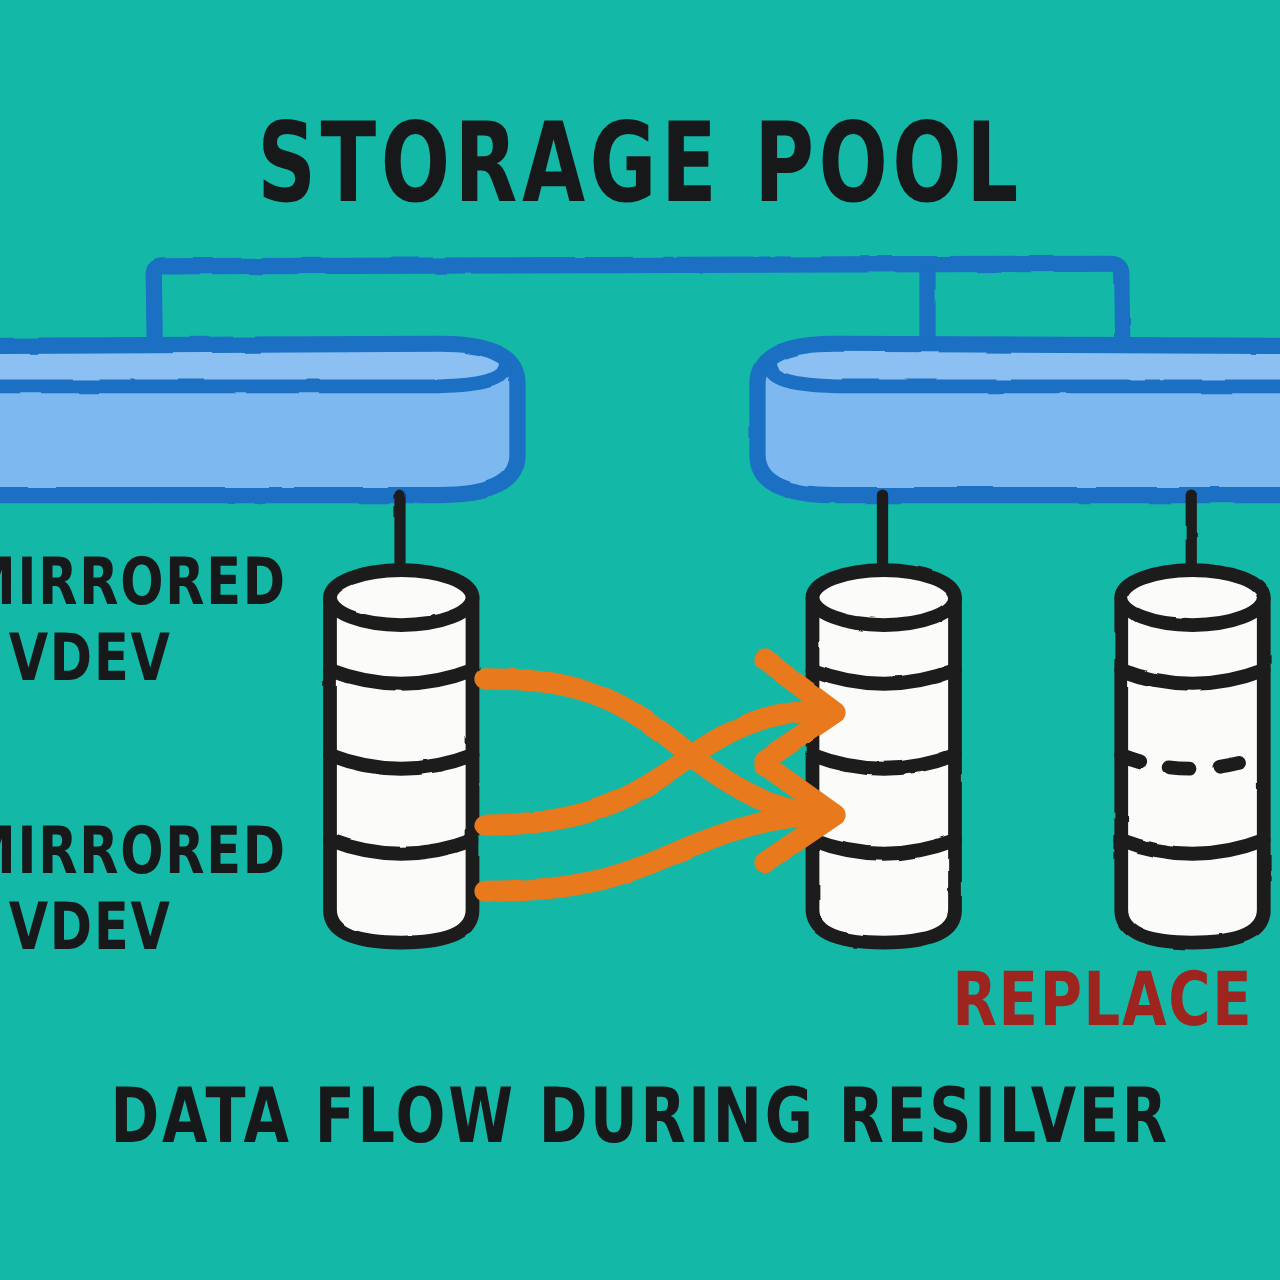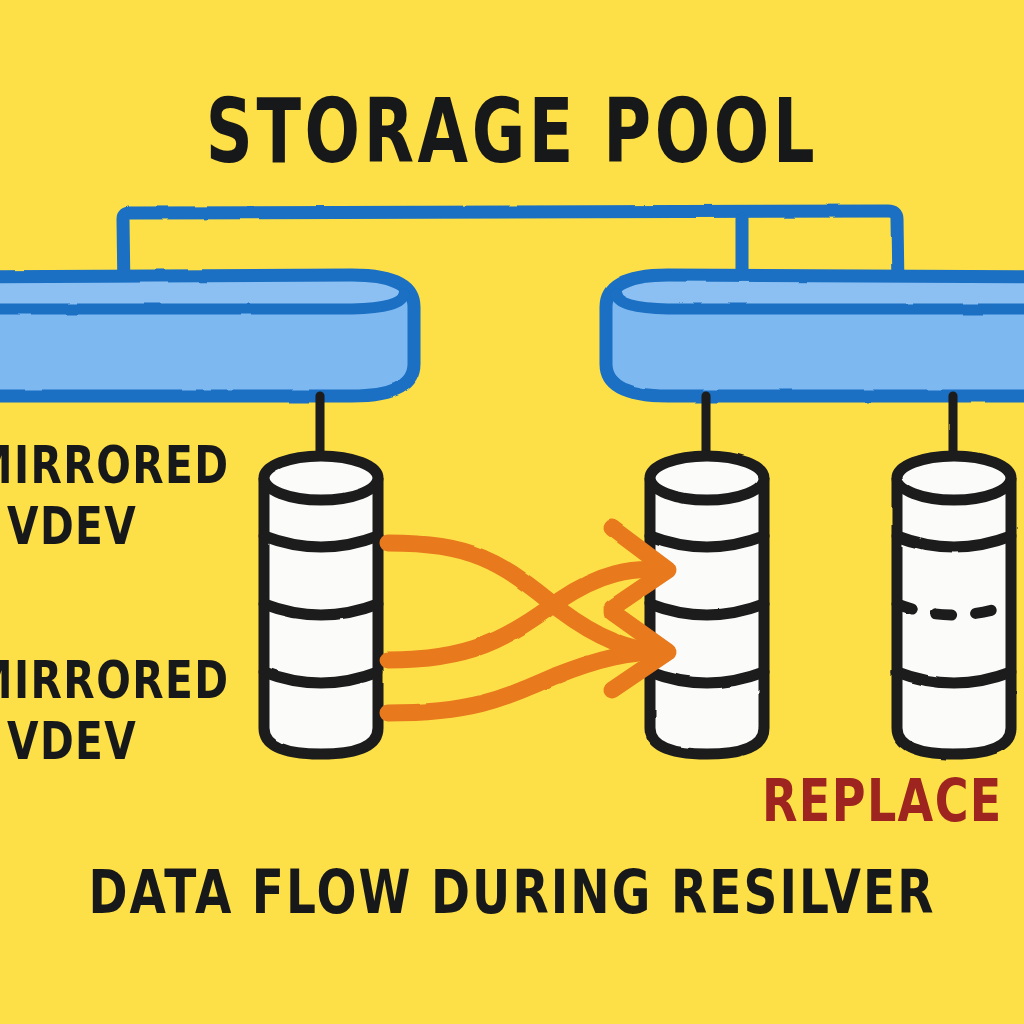--- a/index.html
+++ b/index.html
@@ -11,21 +11,21 @@
   body {
     width: 1024px;
     height: 1024px;
     overflow: hidden;
     font-family: "DejaVu Sans", sans-serif;
   }
   #stage {
     position: relative;
     width: 1024px;
     height: 1024px;
-    background: #fde047;
+    background: #14b8a6;
     overflow: hidden;
   }
   #art {
     position: absolute;
     top: 0;
     left: 0;
     width: 1024px;
     height: 1024px;
     display: block;
   }

